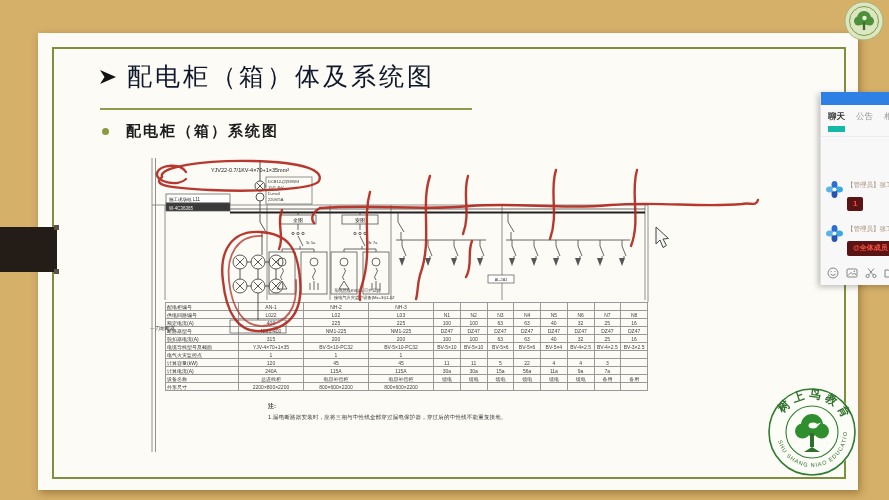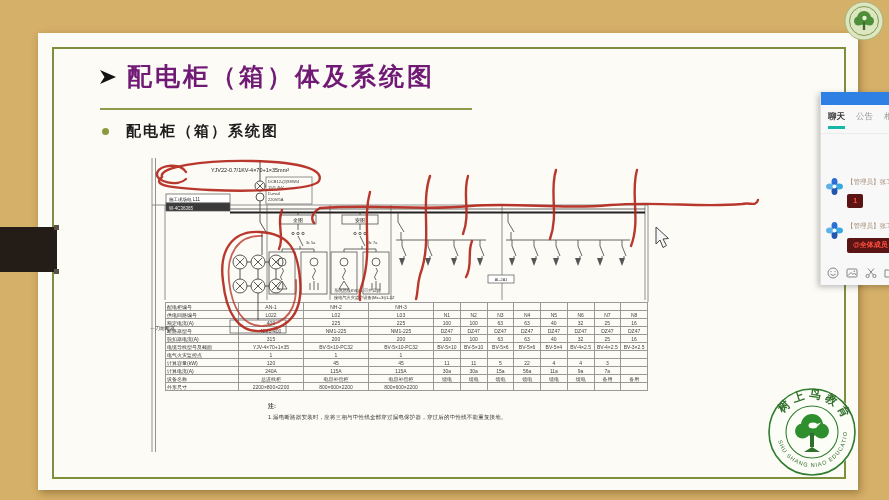--- a/index.html
+++ b/index.html
@@ -8,22 +8,22 @@
     background:#d5b069;
     font-family:"Liberation Sans", sans-serif;
   }
   
   .slide{position:absolute;left:38px;top:33px;width:820px;height:457px;
     background:#fcfbf6;box-shadow:2px 3px 8px rgba(90,60,10,.45);}
   .slide-border{position:absolute;left:52px;top:47px;width:790px;height:428px;
     border:2px solid #7e8f3e;}
   
   .title-row{position:absolute;left:100px;top:60px;display:flex;align-items:center;gap:10px;}
-  .title-text{font-family:"DejaVu Serif", serif;font-weight:bold;font-size:25px;
-    color:#701a75;letter-spacing:3px;}
+  .title-text{font-family:"DejaVu Serif", serif;font-weight:normal;font-size:25px;
+    color:#0f172a;letter-spacing:3px;}
   .title-underline{position:absolute;left:100px;top:108px;width:372px;height:2px;background:#8e9b4a;}
   .bullet-row{position:absolute;left:102px;top:122px;display:flex;align-items:center;gap:17px;}
   .bullet-dot{width:7px;height:7px;border-radius:50%;background:#8a9a3f;}
   .bullet-text{font-family:"DejaVu Serif", serif;font-weight:600;font-size:15px;color:#1d1d1d;letter-spacing:2px;}
   
   .spec-table{position:absolute;left:165px;top:302px;width:483px;border-collapse:collapse;
     table-layout:fixed;font-size:5px;line-height:6px;color:#444;z-index:3;}
   .spec-table td{border:0.5px solid #999;height:7px;padding:0 1px;white-space:nowrap;
     overflow:hidden;text-align:center;}
   .spec-table td.rl{width:70px;text-align:left;color:#333;}
@@ -40,21 +40,21 @@
   .overlay{position:absolute;left:0;top:0;z-index:4;pointer-events:none;}
   
   .logo-top{position:absolute;left:842px;top:1px;z-index:5;}
   .logo-bottom{position:absolute;left:764px;top:386px;z-index:5;}
   
   .chat{position:absolute;left:820px;top:92px;width:92px;height:193px;background:#f8f8f8;
     z-index:10;box-shadow:-2px 2px 6px rgba(0,0,0,.25);border-left:1px solid #e0e0e0;}
   .chat-titlebar{height:13px;background:#2e80e4;}
   .chat-tabs{display:flex;gap:11px;padding:6px 0 4px 7px;border-bottom:1px solid #ececec;}
   .chat-tabs .tab{font-size:8.5px;color:#9a9a9a;padding-bottom:3px;}
-  .chat-tabs .tab.active{color:#333;border-bottom:3px solid #14b8a6;font-weight:bold;font-family:Liberation Mono, monospace;}
+  .chat-tabs .tab.active{color:#333;border-bottom:6px solid #14b8a6;font-weight:bold;font-family:Liberation Mono, monospace;}
   .chat-msgs{padding:44px 0 0 5px;}
   .msg{display:flex;gap:4px;margin-bottom:14px;}
   .avatar{width:17px;height:17px;flex:0 0 17px;}
   .mcol{min-width:0}
   .sender{font-size:6.5px;color:#a38a72;white-space:nowrap;margin-bottom:2px;}
   .bubble{display:inline-block;background:#5a1413;color:#ff5040;font-size:8px;
     font-weight:bold;padding:2px 6px 3px 6px;border-radius:2px;white-space:nowrap;}
   .bubble.small{color:#ff473a;}
   .chat-toolbar{position:absolute;left:6px;bottom:8px;display:flex;gap:7px;align-items:center;}
   .tb-icon{width:12px;height:12px;color:#858585;}

